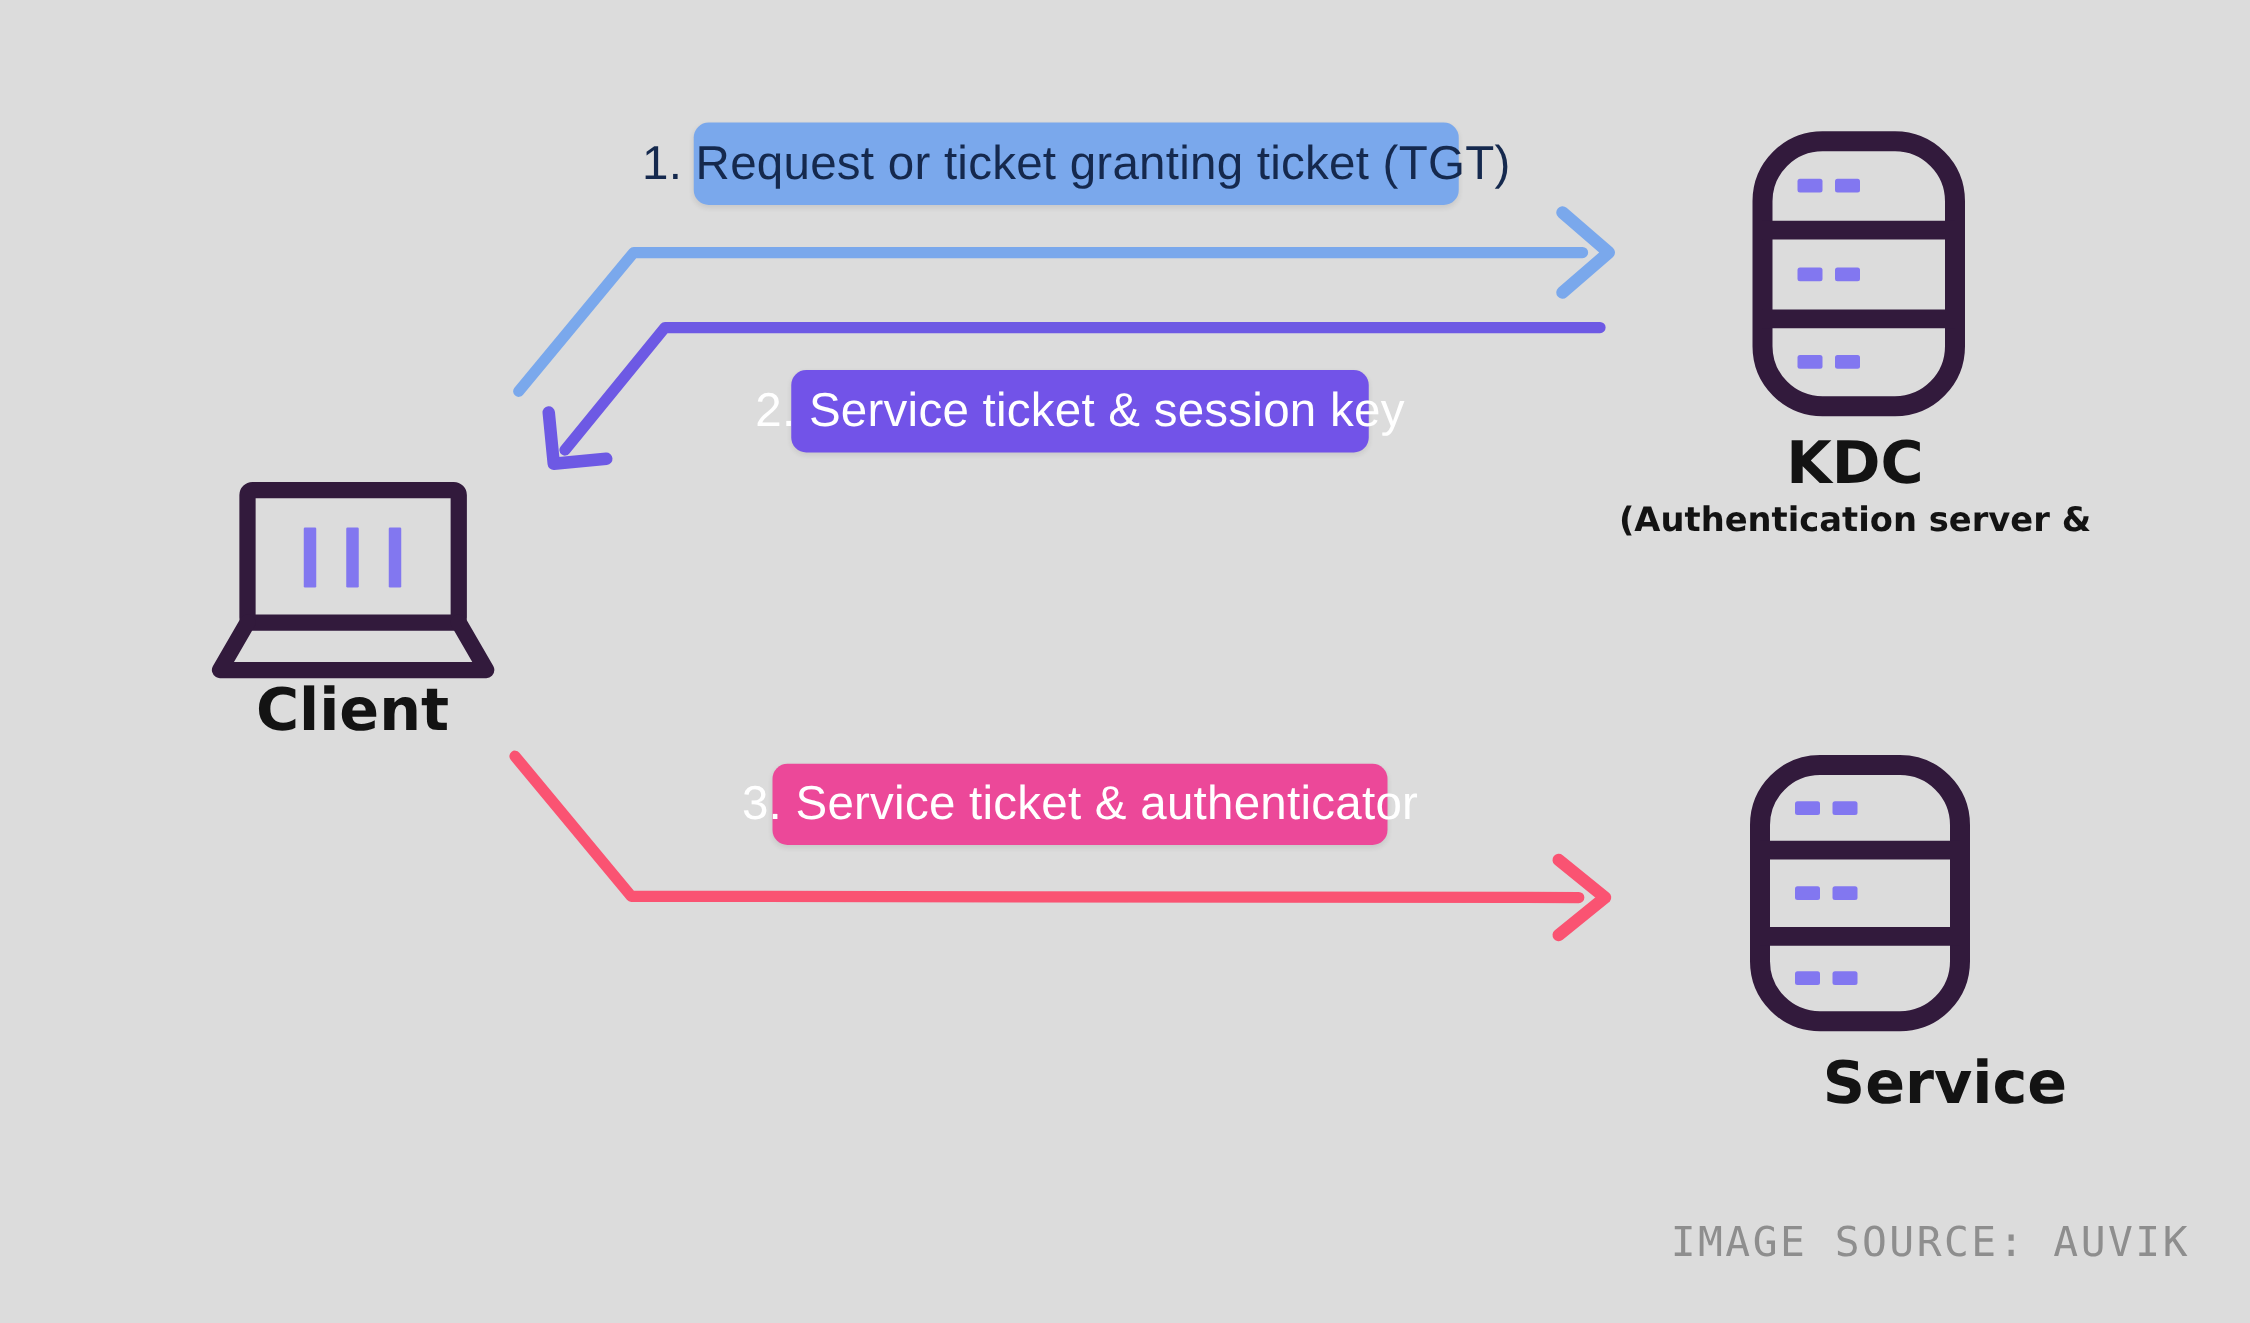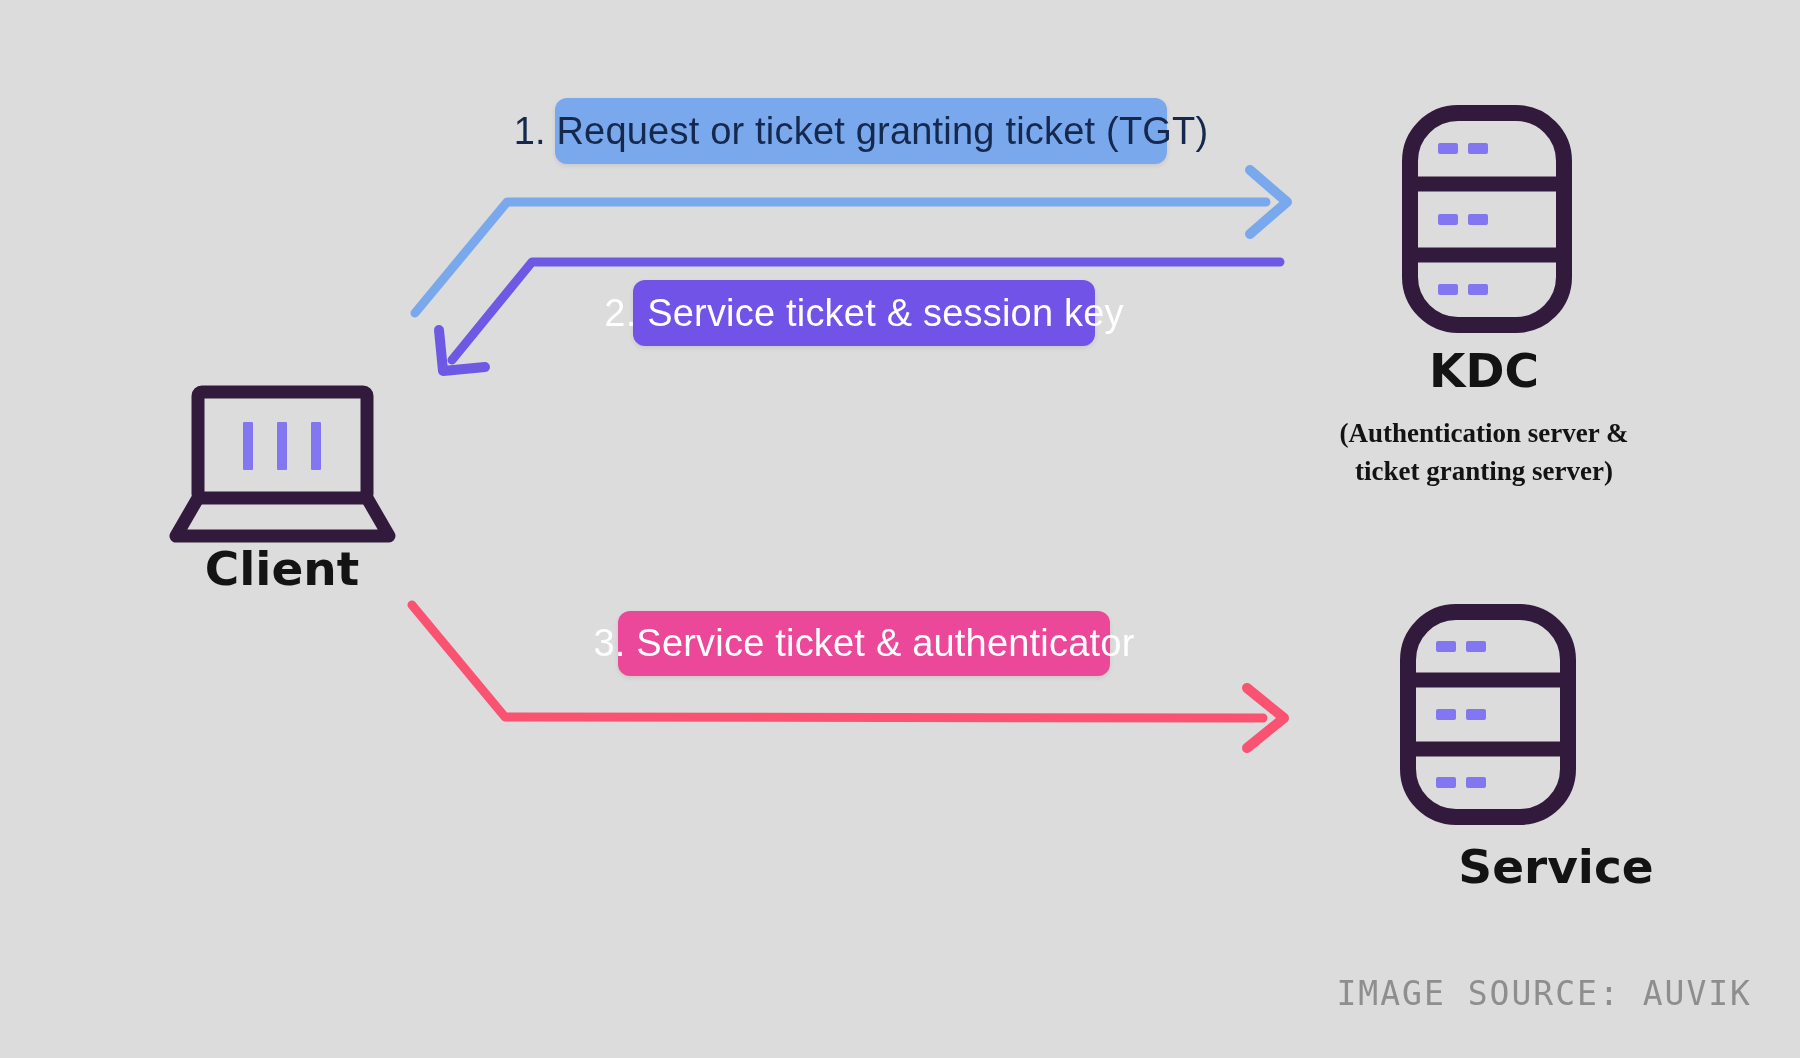--- a/index.html
+++ b/index.html
@@ -17,34 +17,34 @@
     display: flex;
     align-items: center;
     justify-content: center;
     border-radius: 12px;
     font-size: 38px;
     letter-spacing: 0.2px;
     box-shadow: 0 2px 4px rgba(40,40,40,0.10);
     white-space: nowrap;
   }
   .pill-1 { left: 555px; top: 98px;  width: 612px; height: 66px; background: #7aa8ec; color: #15294e; }
-  .pill-2 { left: 633px; top: 280px; width: 462px; height: 66px; background: #7253e8; color: #ffffff; }
+  .pill-2 { left: 633px; top: 296px; width: 462px; height: 66px; background: #7253e8; color: #ffffff; }
   .pill-3 { left: 618px; top: 611px; width: 492px; height: 65px; background: #ec4899; color: #ffffff; }
 
   .node-label {
     position: absolute;
     font-family: "DejaVu Sans", sans-serif;
     font-weight: 700;
     color: #131313;
     text-align: center;
   }
   .node-title { font-size: 47px; line-height: 46px; }
   .client-label  { left: 162px;  top: 546px; width: 240px; }
   .kdc-block     { left: 1258px; top: 348px; width: 452px; }
-  .kdc-sub { font-size: 27px; line-height: 38px; margin-top: 20px; font-family: Liberation Serif, serif; }
+  .kdc-sub { font-size: 27px; line-height: 38px; margin-top: 4px; }
   .service-label { left: 1406px; top: 844px; width: 300px; }
 
   .credit {
     position: absolute;
     right: 48px;
     top: 974px;
     font-family: "DejaVu Sans Mono", monospace;
     font-size: 33px;
     letter-spacing: 2px;
     color: #8e8e8e;
@@ -110,21 +110,20 @@
 <div class="pill pill-3">3. Service ticket &amp; authenticator</div>
 
 <div class="node-label client-label">
   <div class="node-title">Client</div>
 </div>
 
 <div class="node-label kdc-block">
   <div class="node-title">KDC</div>
   <div class="kdc-sub">
     <div>(Authentication server &amp;</div>
-    <div>ticket granting server)</div>
   </div>
 </div>
 
 <div class="node-label service-label">
   <div class="node-title">Service</div>
 </div>
 
 <div class="credit">IMAGE SOURCE: AUVIK</div>
 
 </body></html>

